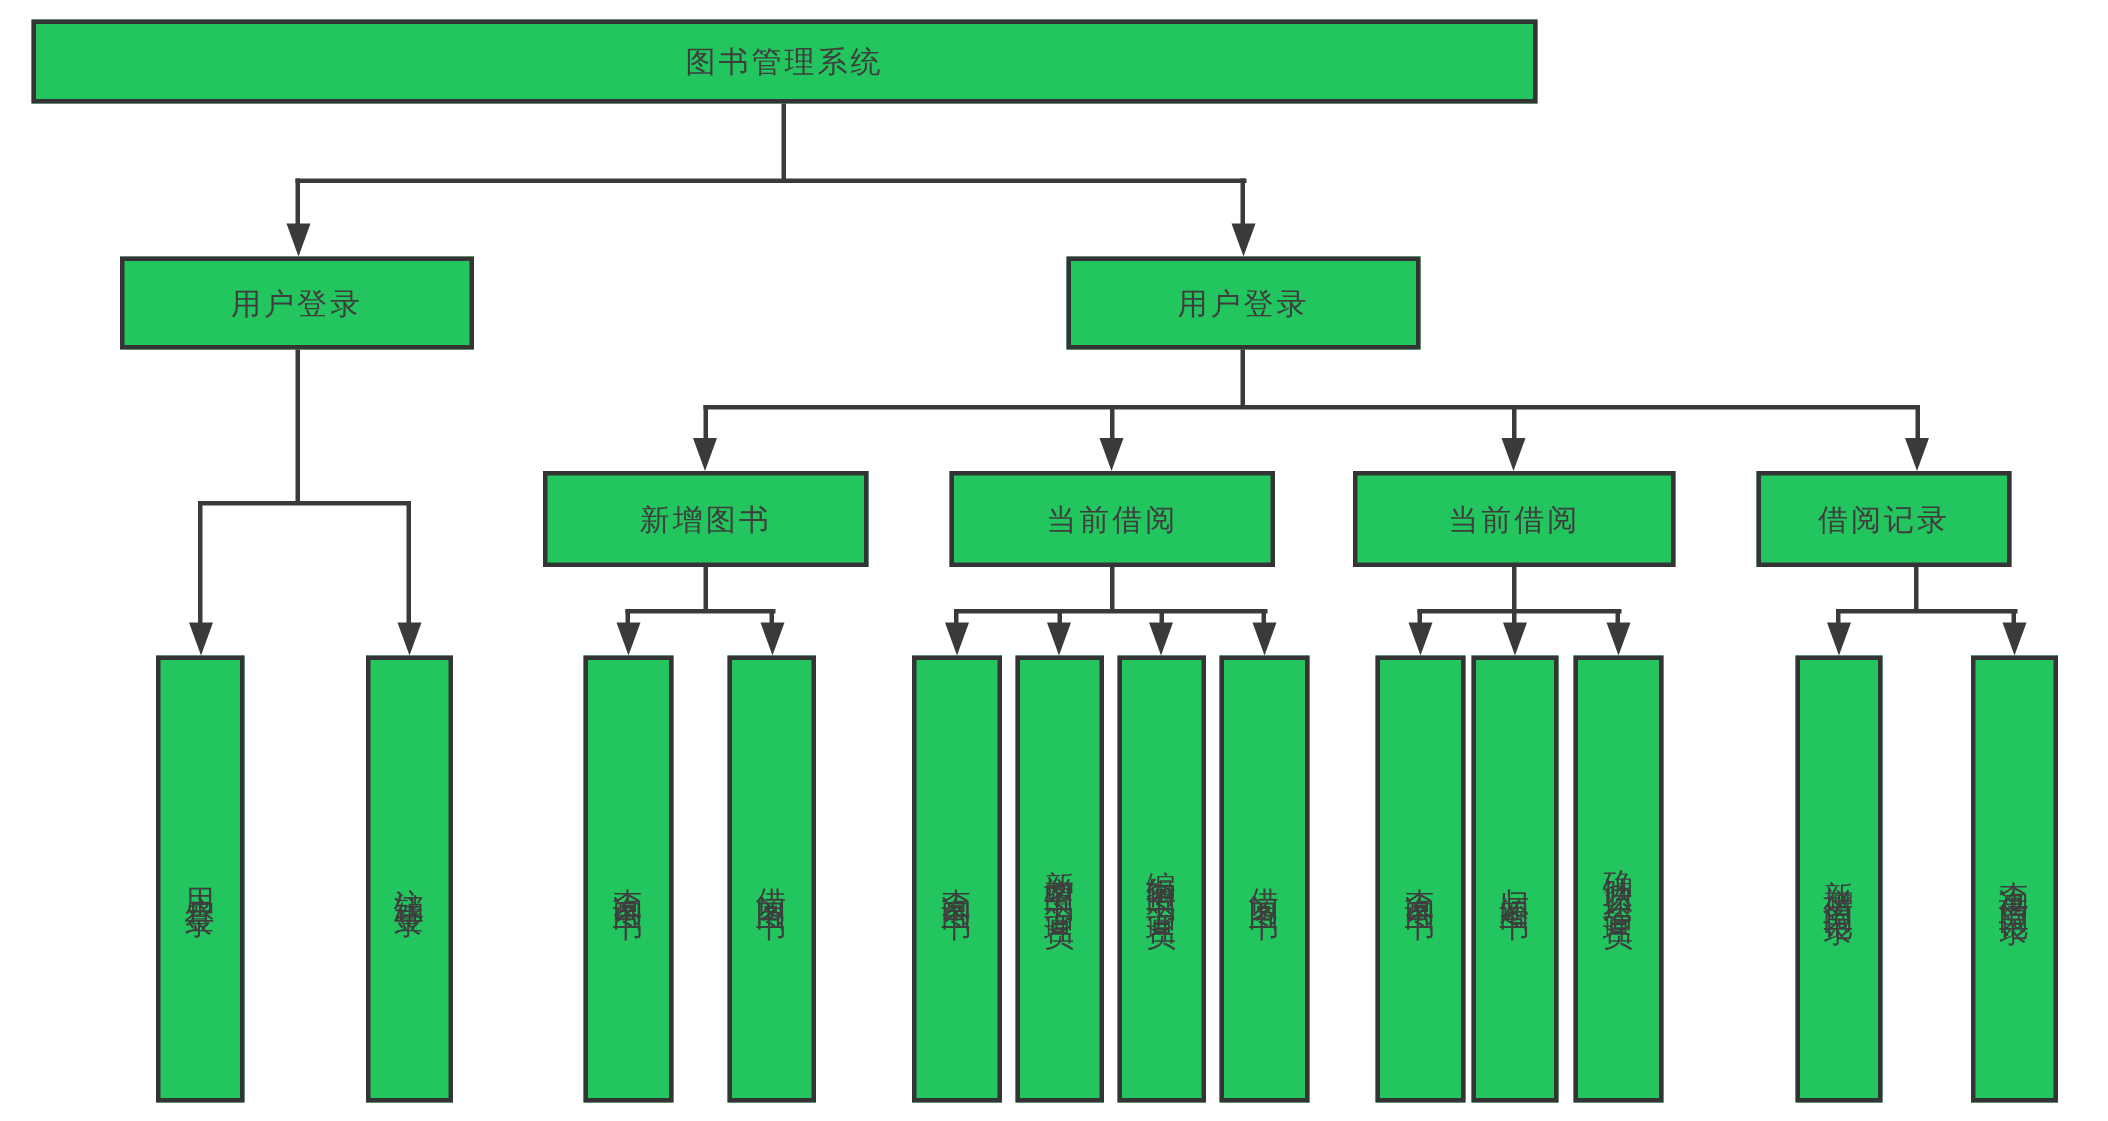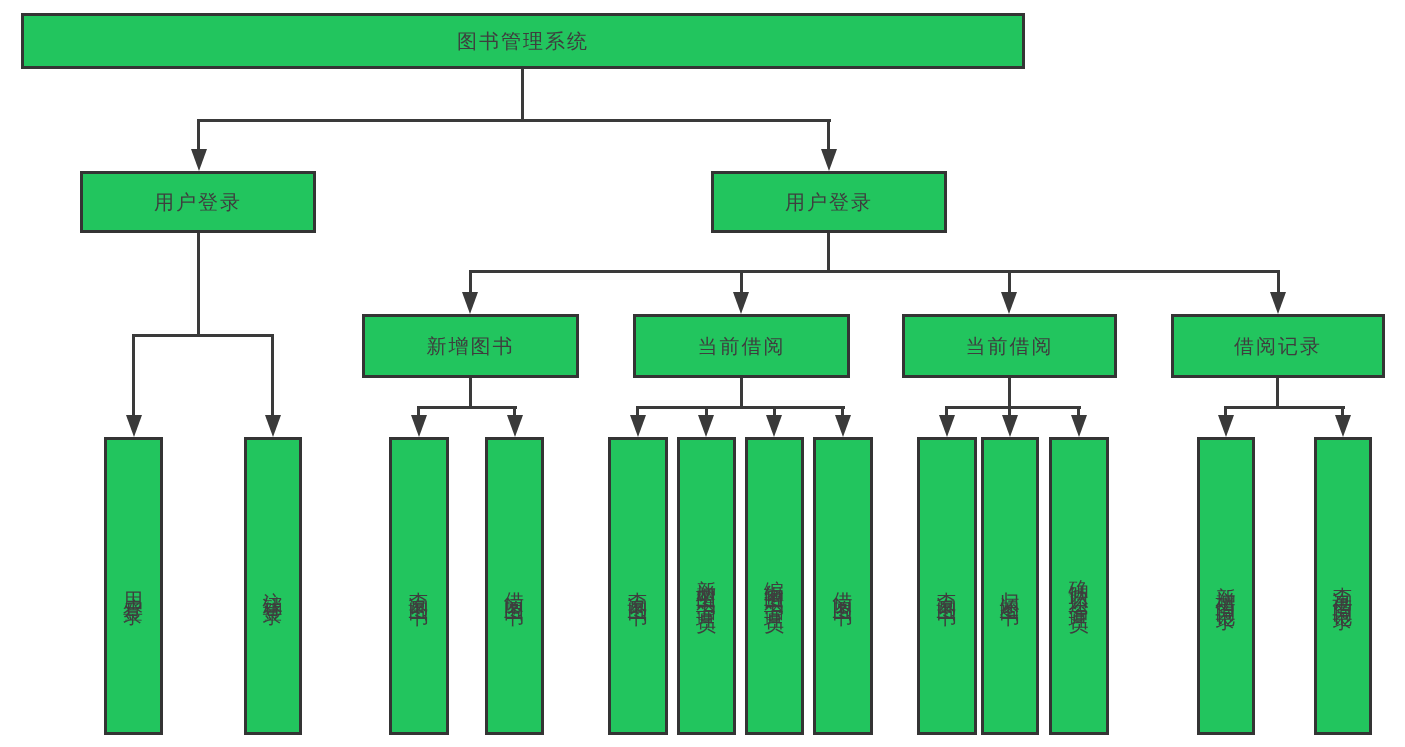--- a/index.html
+++ b/index.html
@@ -60,21 +60,21 @@
   <div class="vl" style="left:740px;top:270px;height:24px"></div>
   <div class="arr" style="left:733px;top:292px"></div>
   <div class="vl" style="left:1008px;top:270px;height:24px"></div>
   <div class="arr" style="left:1001px;top:292px"></div>
   <div class="vl" style="left:1277px;top:270px;height:24px"></div>
   <div class="arr" style="left:1270px;top:292px"></div>
 
   <div class="box hbox" style="left:362px;top:314px;width:217px;height:64px">新增图书</div>
   <div class="box hbox" style="left:633px;top:314px;width:217px;height:64px">当前借阅</div>
   <div class="box hbox" style="left:902px;top:314px;width:215px;height:64px">当前借阅</div>
-  <div class="box hbox" style="left:1171px;top:314px;width:214px;height:64px">借阅记录</div>
+  <div class="box hbox" style="left:1171px;top:314px;width:170px;height:64px">借阅记录</div>
 
   <div class="vl" style="left:469px;top:378px;height:29px"></div>
   <div class="hl" style="left:417px;top:406px;width:100px"></div>
   <div class="vl" style="left:417px;top:406px;height:11px"></div>
   <div class="arr" style="left:411px;top:415px"></div>
   <div class="vl" style="left:513px;top:406px;height:11px"></div>
   <div class="arr" style="left:507px;top:415px"></div>
 
   <div class="vl" style="left:740px;top:378px;height:29px"></div>
   <div class="hl" style="left:636px;top:406px;width:209px"></div>

